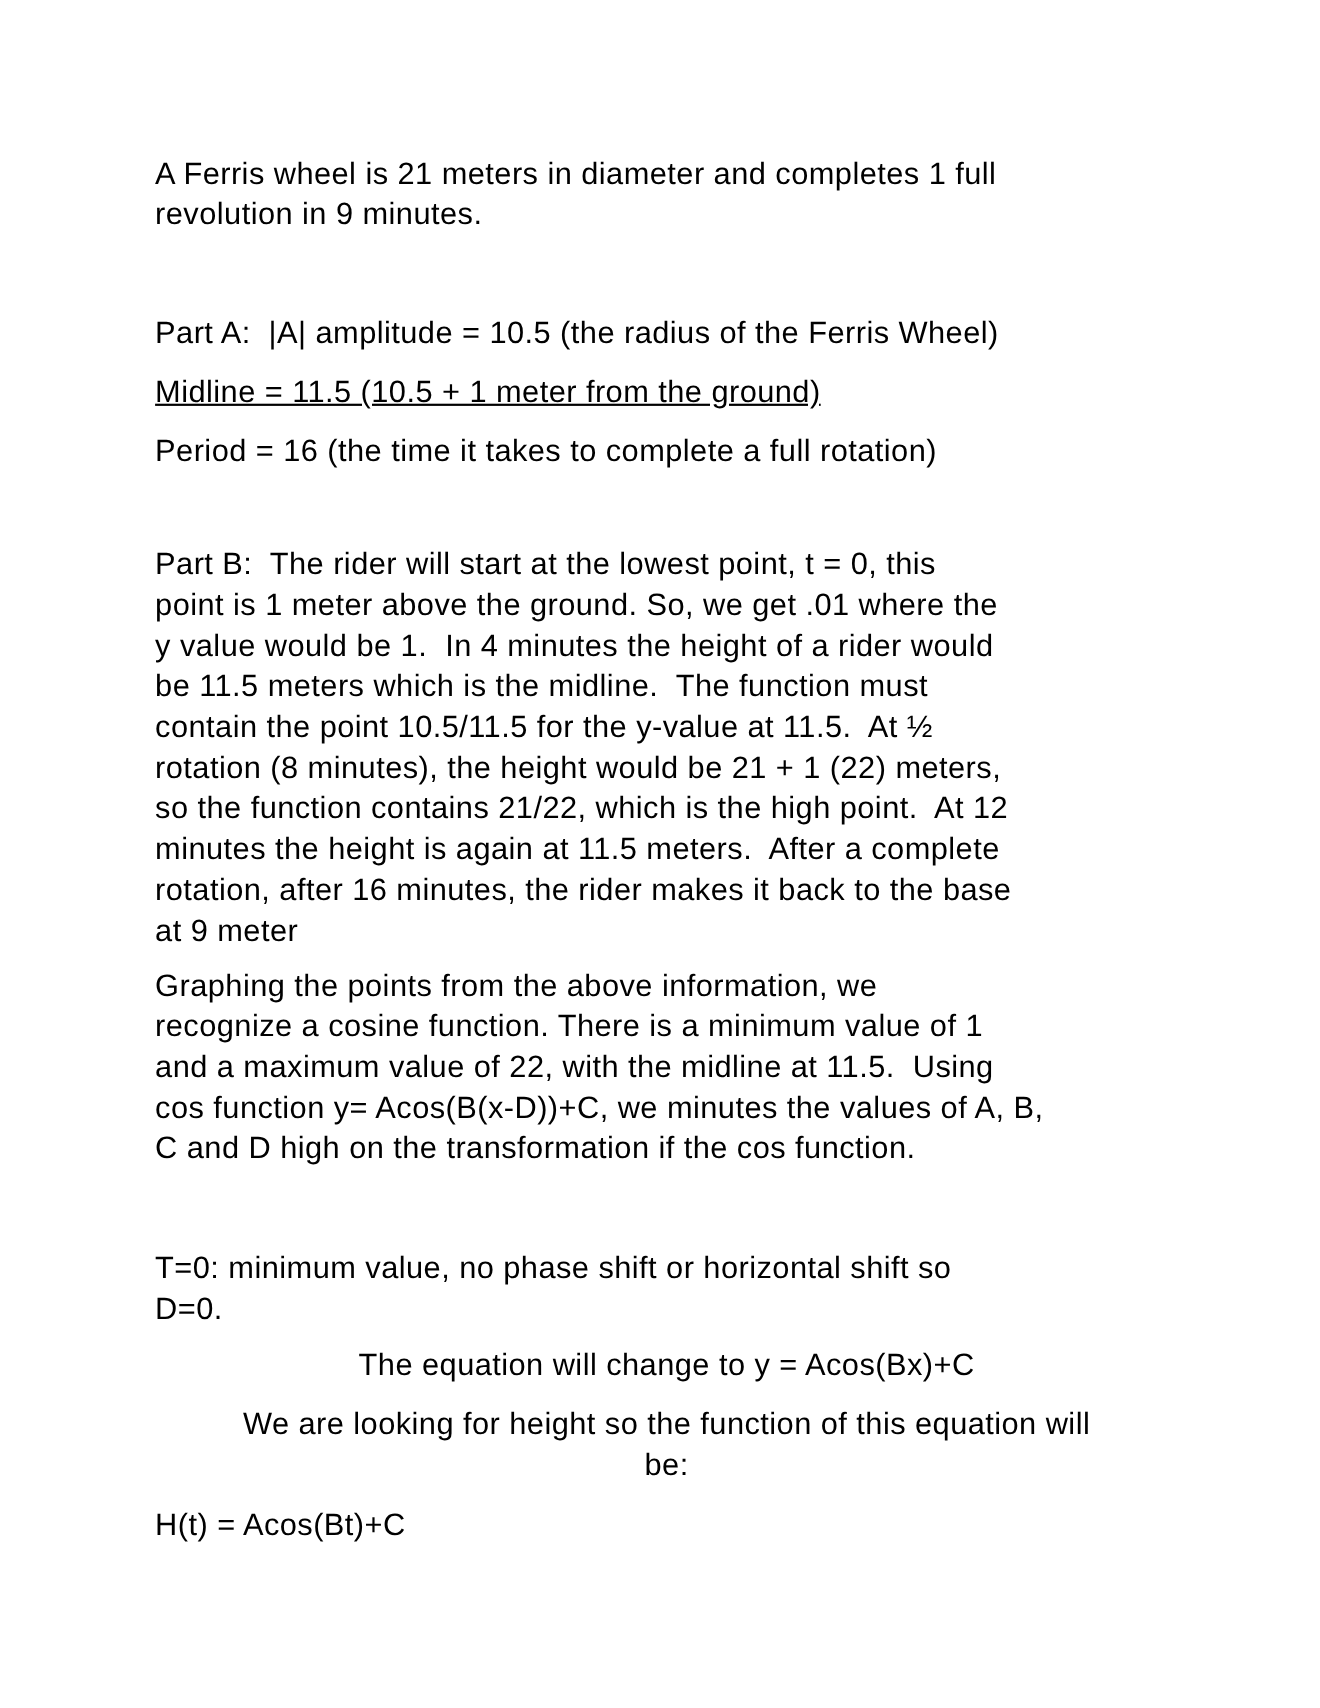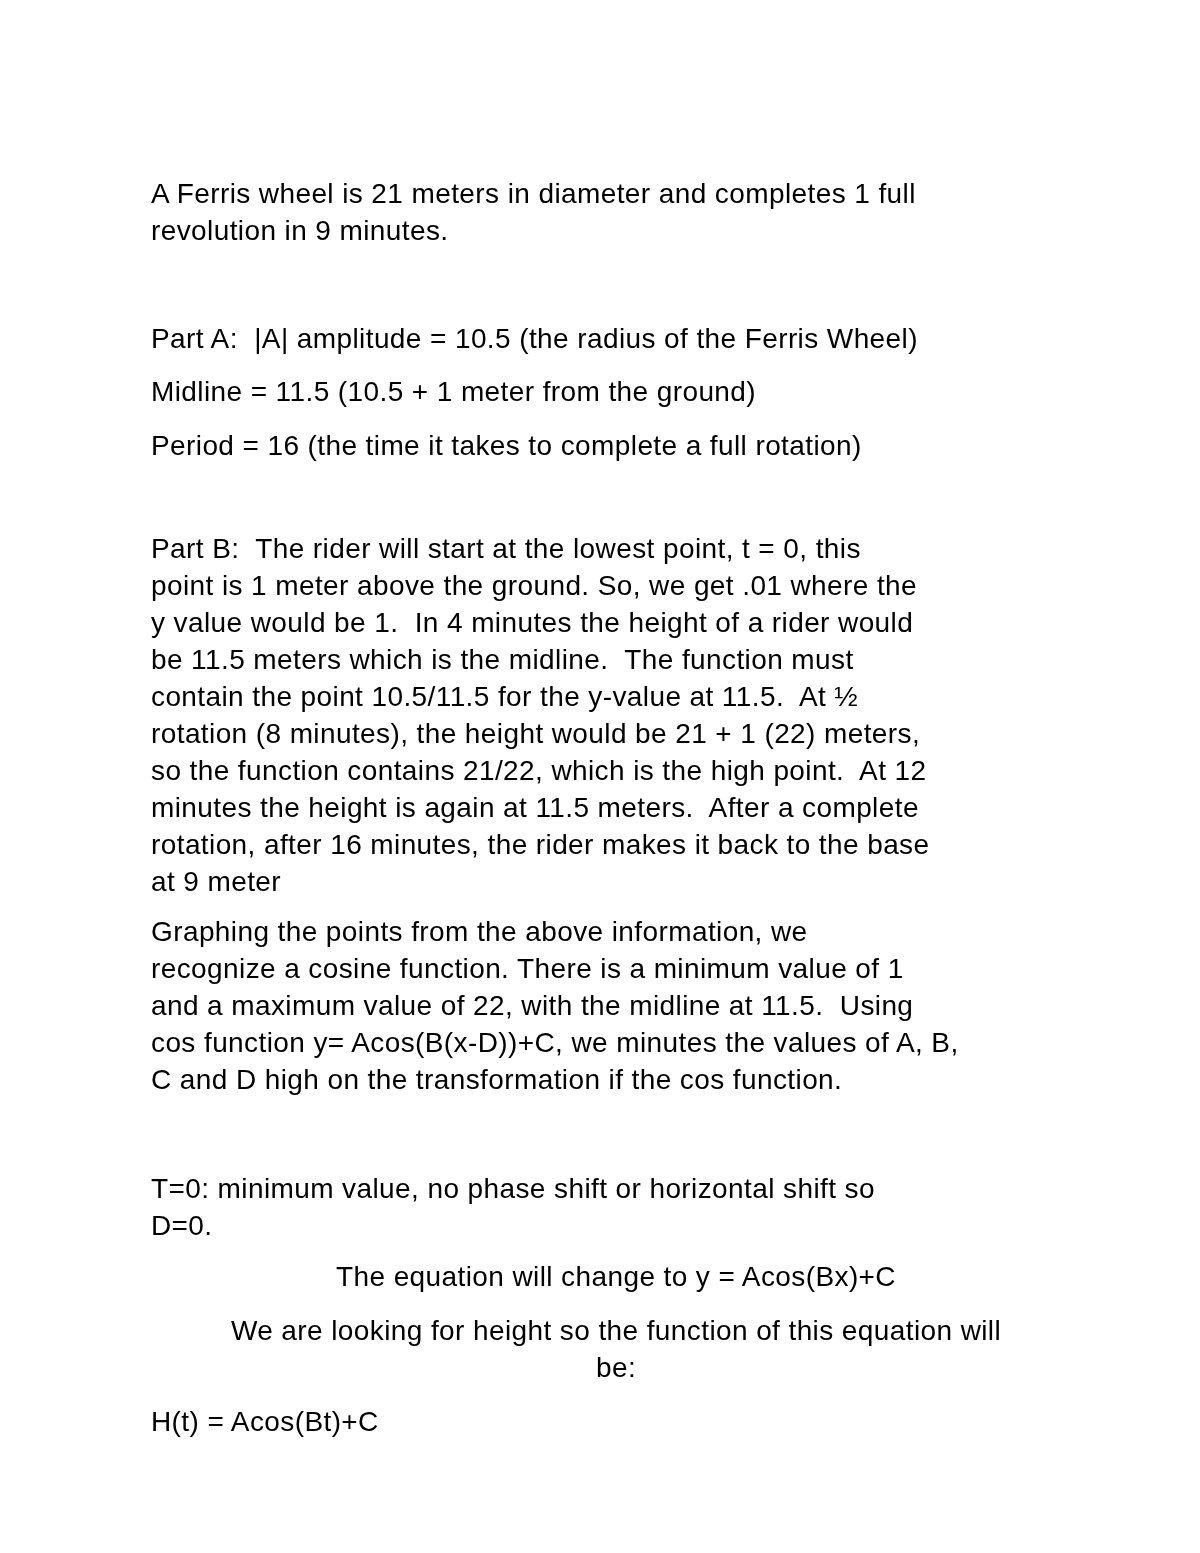--- a/index.html
+++ b/index.html
@@ -14,30 +14,29 @@
     overflow: hidden;
     font-family: "Liberation Sans", "DejaVu Sans", sans-serif;
     font-size: 28px;
     line-height: 37px;
     letter-spacing: 0.4px;
     color: #000000;
     font-weight: 400;
   }
   .content {
     position: absolute;
-    left: 151px;
+    left: 141px;
     top: 139px;
     width: 930px;
-    margin-top: 36px;
   }
   .para { margin: 0; }
   .line { white-space: pre; }
   .mb-intro   { margin-bottom: 71px; }
   .mb-line    { margin-bottom: 16px; }
-  .mb-line2   { margin-bottom: 17px; }
+  .mb-line2   { margin-bottom: 17px; text-decoration: underline; }
   .mb-section { margin-bottom: 66px; }
   .mb-small   { margin-bottom: 13px; }
   .mb-big     { margin-bottom: 72px; }
   .mb-med     { margin-bottom: 14px; }
   .mb-eq      { margin-bottom: 17px; text-align: center; }
 </style>
 </head>
 <body>
 
 <div class="content">

